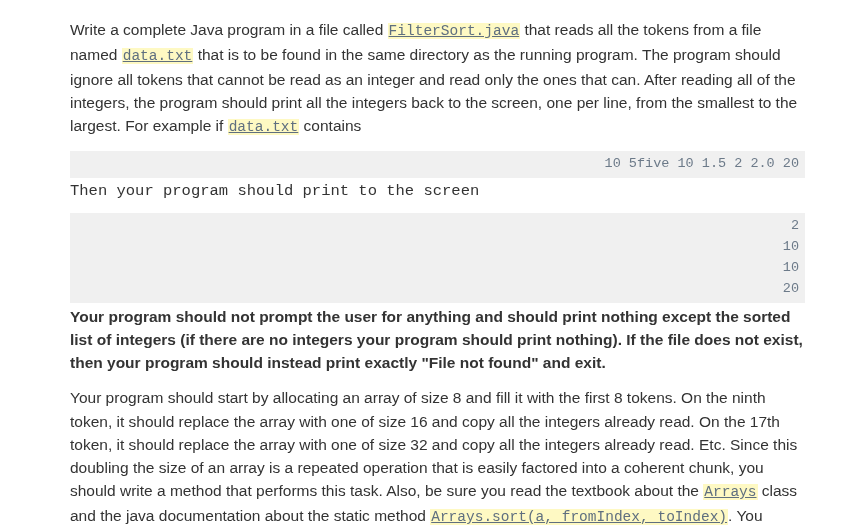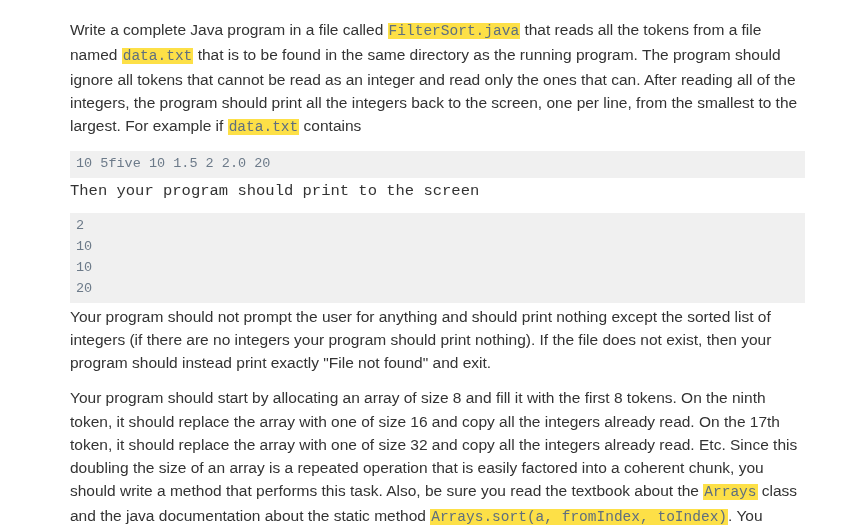--- a/index.html
+++ b/index.html
@@ -17,40 +17,43 @@
       height: 525px;
       padding: 18px 60px 0 70px;
     }
     .para {
       margin-bottom: 12px;
     }
     code.inline {
       font-family: "Courier New", Courier, monospace;
       color: #5f6f7f;
       font-size: 14.5px;
-      background: #fde047;
+      background: #fef9c3;
       padding: 0 1px;
+      text-decoration: underline;
     }
     .codeblock {
       background: #f0f0f0;
       font-family: "Courier New", Courier, monospace;
       font-size: 13.5px;
       color: #6c7a89;
       padding: 3px 6px;
       line-height: 1.55;
       margin-bottom: 2px;
+      text-align: right;
     }
     .follow {
       margin-top: 1px;
       margin-bottom: 10px;
       font-family: Liberation Mono, monospace;
     }
     .para2 {
       margin-top: 0px;
       margin-bottom: 12px;
+      font-weight: bold;
     }
   </style>
 </head>
 <body>
 
 <div class="para">
   <span>Write a complete Java program in a file called </span><code class="inline">FilterSort.java</code><span> that reads all the tokens from a file named </span><code class="inline">data.txt</code><span> that is to be found in the same directory as the running program. The program should ignore all tokens that cannot be read as an integer and read only the ones that can. After reading all of the integers, the program should print all the integers back to the screen, one per line, from the smallest to the largest. For example if </span><code class="inline">data.txt</code><span> contains</span>
 </div>
 
 <pre class="codeblock">10 5five 10 1.5 2 2.0 20</pre>

